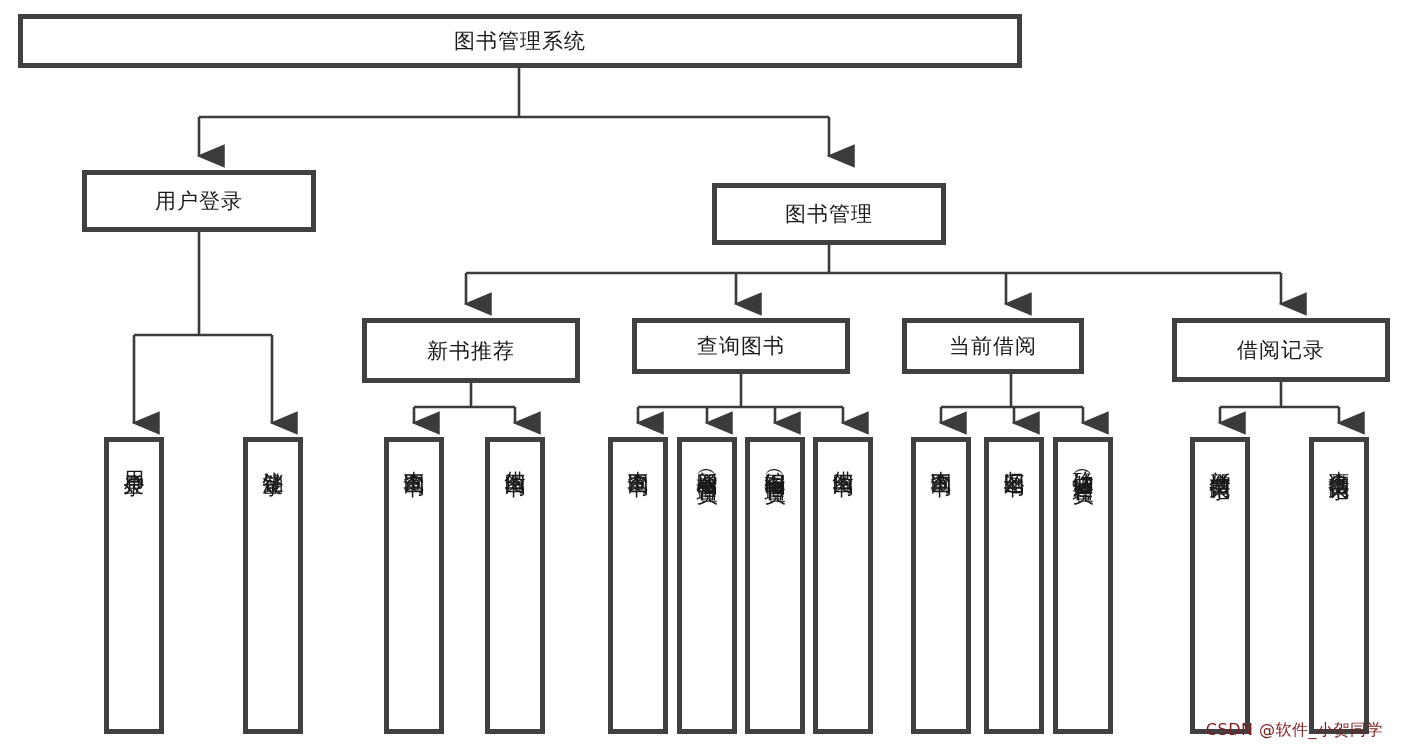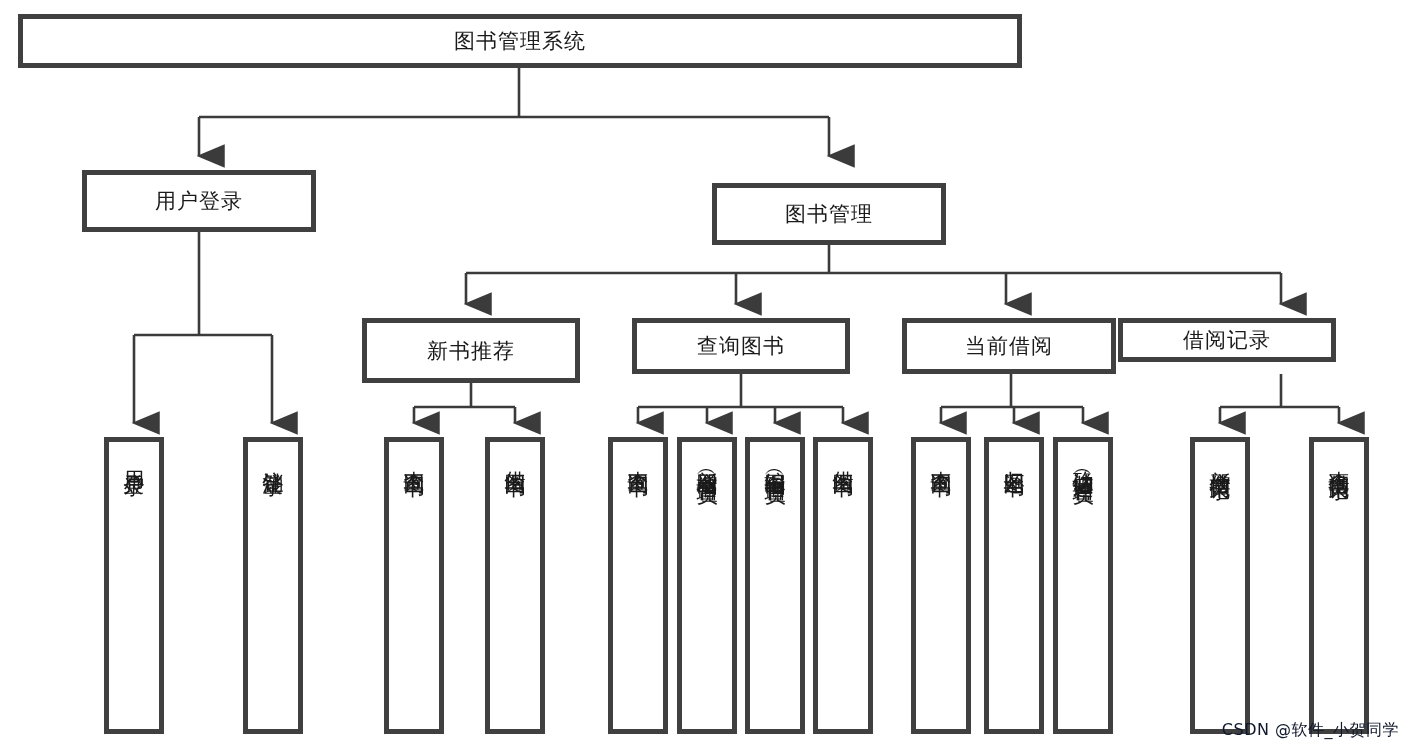--- a/index.html
+++ b/index.html
@@ -50,24 +50,24 @@
   .vtext {
     writing-mode: vertical-rl;
     text-orientation: upright;
     line-height: 1.05;
     letter-spacing: 2px;
     white-space: nowrap;
     color: #1a1a1a;
   }
   .watermark {
     position: absolute;
-    right: 6px;
+    right: 22px;
     bottom: 6px;
     font-size: 16px;
-    color: #0f172a;
+    color: #7f1d1d;
     letter-spacing: 0.5px;
     white-space: nowrap;
     user-select: none;
   }
 </style>
 </head>
 <body>
 
 <div id="canvas">
 
@@ -134,24 +134,24 @@
   <div class="node h" style="left:712px; top:183px; width:234px; height:62px;">
     <span>图书管理</span>
   </div>
 
   <div class="node h" style="left:362px; top:318px; width:218px; height:65px;">
     <span>新书推荐</span>
   </div>
   <div class="node h" style="left:632px; top:318px; width:218px; height:56px;">
     <span>查询图书</span>
   </div>
-  <div class="node h" style="left:902px; top:318px; width:214px; height:56px;">
+  <div class="node h" style="left:902px; top:318px; width:182px; height:56px;">
     <span>当前借阅</span>
   </div>
-  <div class="node h" style="left:1118px; top:318px; width:218px; height:44px;">
+  <div class="node h" style="left:1172px; top:318px; width:218px; height:64px;">
     <span>借阅记录</span>
   </div>
 
   <div class="node v" style="left:104px; top:437px; width:60px; height:297px;">
     <span class="vtext">用户登录</span>
   </div>
   <div class="node v" style="left:243px; top:437px; width:60px; height:297px;">
     <span class="vtext">注销登录</span>
   </div>
 

